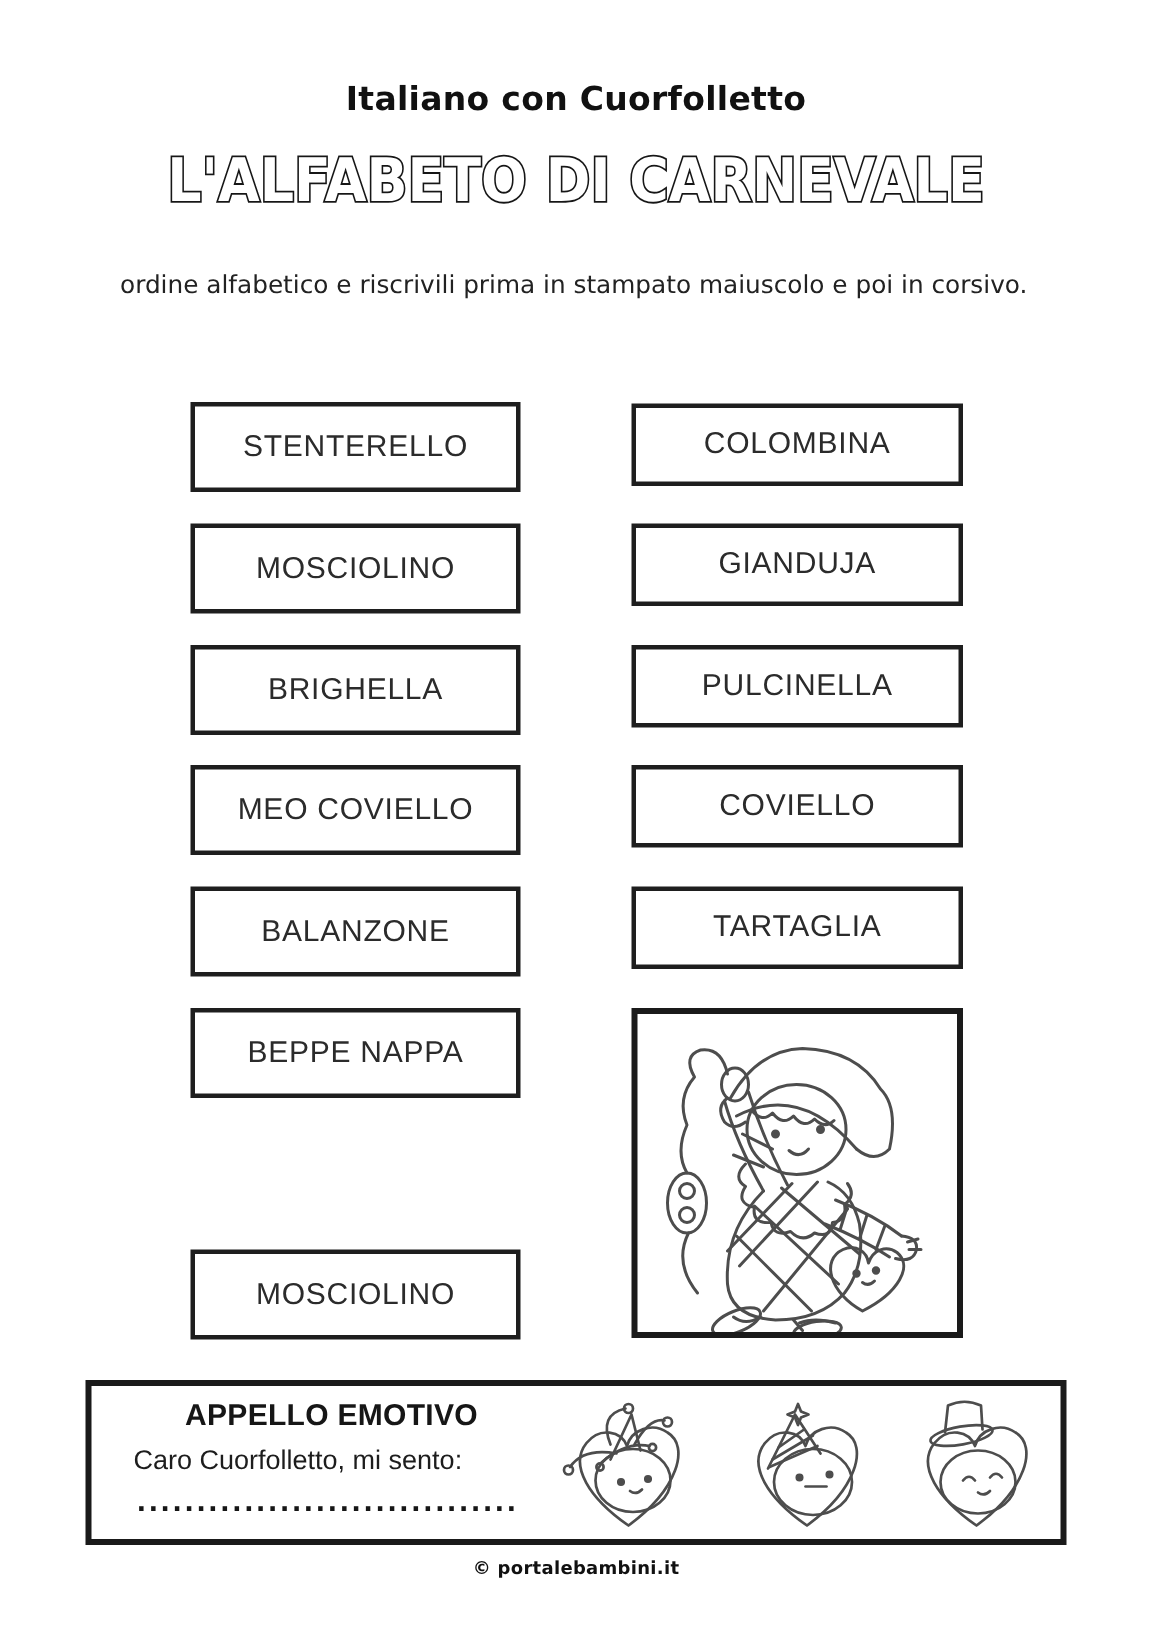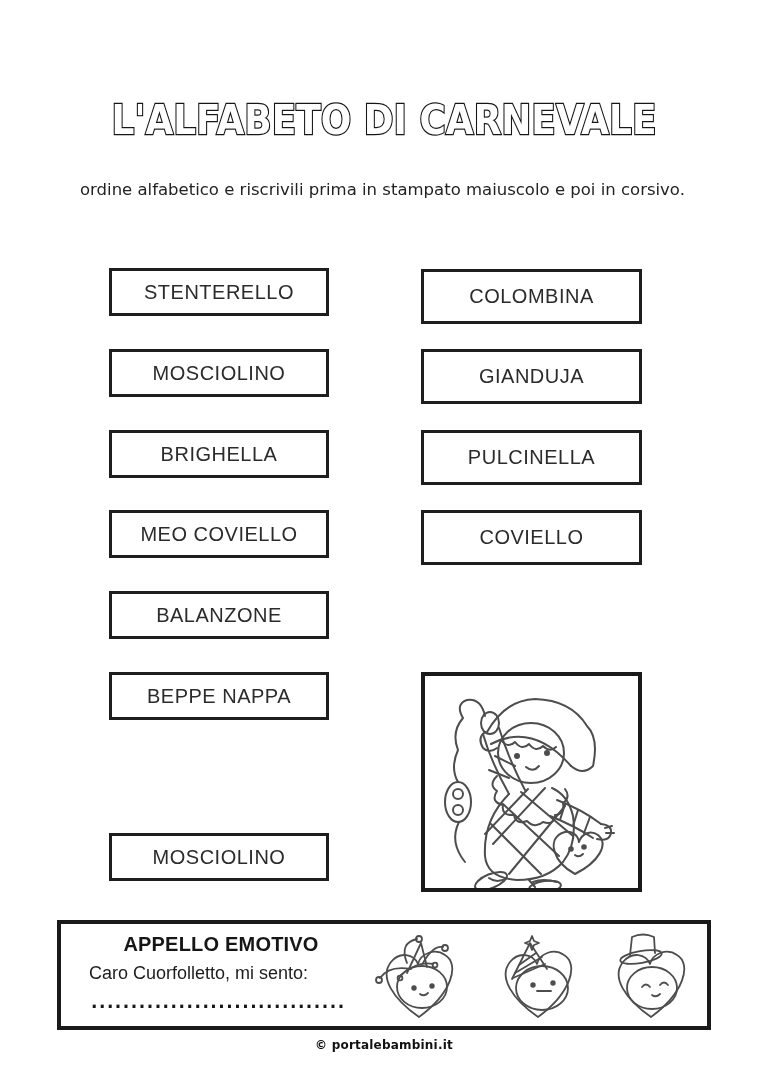--- a/index.html
+++ b/index.html
@@ -15,21 +15,21 @@
   .instructions{
     position:absolute;top:173px;left:80px;width:630px;
     font-size:16.5px;line-height:33px;color:#222;
   }
   .name-card{
     position:absolute;box-sizing:border-box;background:#fff;
     border:3px solid #1e1e1e;display:flex;align-items:center;justify-content:center;
     font-family:"Liberation Sans",sans-serif;font-size:20px;color:#2b2b2b;
     letter-spacing:0.5px;white-space:nowrap;
   }
-  .col-left{left:109px;width:220px;height:48px;}
+  .col-left{left:127px;width:220px;height:60px;}
   .col-right{left:421px;width:221px;height:55px;}
   .illustration-box{
     position:absolute;left:421px;top:672px;width:221px;height:220px;
     box-sizing:border-box;border:4px solid #1a1a1a;background:#fff;
   }
   .emotive-box{
     position:absolute;left:57px;top:920px;width:654px;height:110px;
     box-sizing:border-box;border:4px solid #1a1a1a;background:#fff;text-decoration:underline;
   }
   .emotive-text{position:absolute;left:28px;top:9px;width:264px;}
@@ -53,20 +53,21 @@
     position:absolute;top:1038px;left:0;width:768px;text-align:center;
     font-size:12px;font-weight:bold;color:#111;letter-spacing:0.2px;
   }
   svg{display:block;}
 </style>
 </head>
 <body>
 
 <div class="page">
 
+  <div class="header">Italiano con Cuorfolletto</div>
 
   <svg class="title-svg" width="768" height="56">
     <text x="384" y="42" text-anchor="middle" font-family="DejaVu Sans, sans-serif" font-size="40" font-weight="bold" fill="#ffffff" stroke="#161616" stroke-width="2.4" paint-order="stroke" textLength="545" lengthAdjust="spacingAndGlyphs">L'ALFABETO DI CARNEVALE</text>
   </svg>
 
   <div class="instructions">
     <div>ordine alfabetico e riscrivili prima in stampato maiuscolo e poi in corsivo.</div>
   </div>
 
   <div class="name-card col-left" style="top:268px">STENTERELLO</div>
@@ -74,20 +75,21 @@
   <div class="name-card col-left" style="top:430px">BRIGHELLA</div>
   <div class="name-card col-left" style="top:510px">MEO COVIELLO</div>
   <div class="name-card col-left" style="top:672px">BEPPE NAPPA</div>
   <div class="name-card col-left" style="top:591px">BALANZONE</div>
   <div class="name-card col-left" style="top:833px">MOSCIOLINO</div>
 
   <div class="name-card col-right" style="top:269px">COLOMBINA</div>
   <div class="name-card col-right" style="top:349px">GIANDUJA</div>
   <div class="name-card col-right" style="top:430px">PULCINELLA</div>
   <div class="name-card col-right" style="top:510px">COVIELLO</div>
+  <div class="name-card col-right" style="top:591px">TARTAGLIA</div>
 
   <div class="illustration-box">
     <svg width="213" height="212" viewBox="0 0 213 212" fill="none" stroke="#4d4d4d" stroke-width="2" stroke-linecap="round" stroke-linejoin="round" aria-label="Arlecchino coloring drawing with mask ribbon and heart friend">
 
       <path d="M60,40 Q56,22 42,24 Q30,28 38,42 Q26,56 33,74 Q25,92 33,106"></path>
       <path d="M34,146 Q24,166 40,186"></path>
 
       <ellipse cx="33" cy="126" rx="13" ry="20"></ellipse>
       <circle cx="33" cy="118" r="5"></circle>
       <circle cx="33" cy="134" r="5"></circle>

